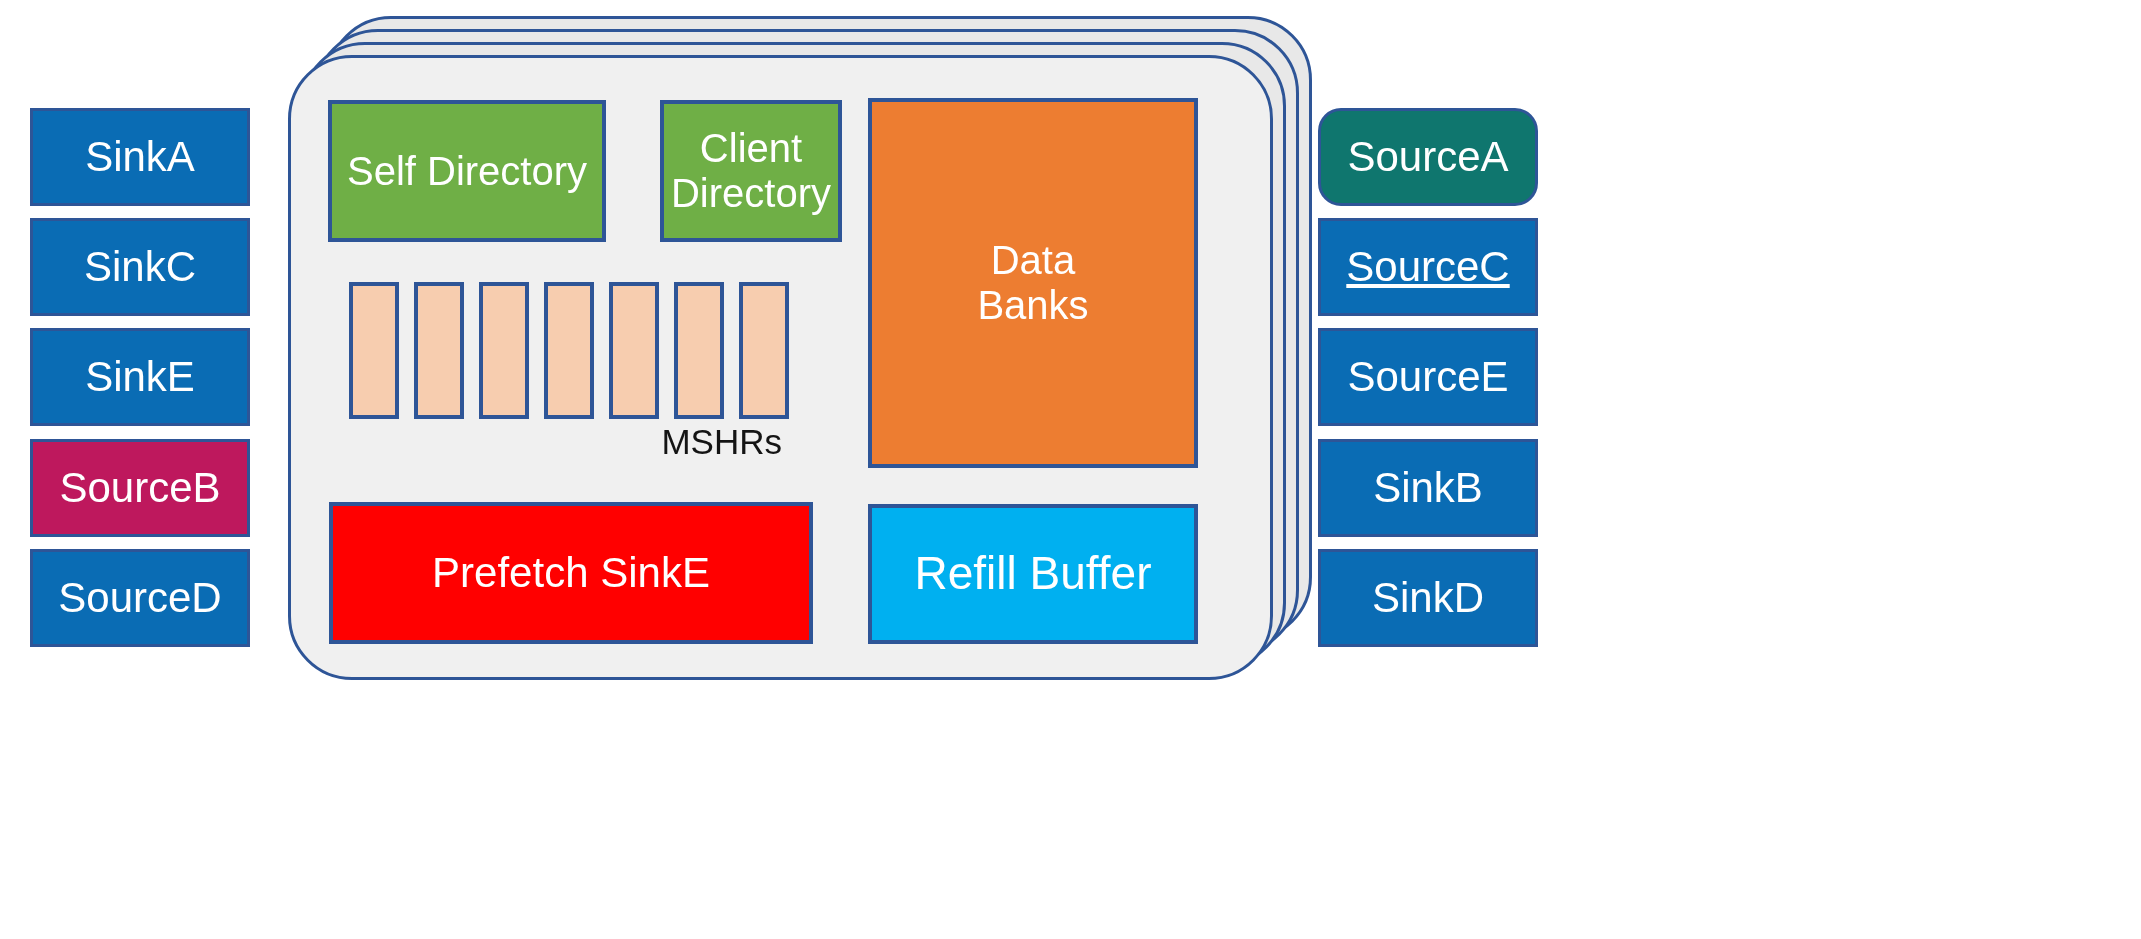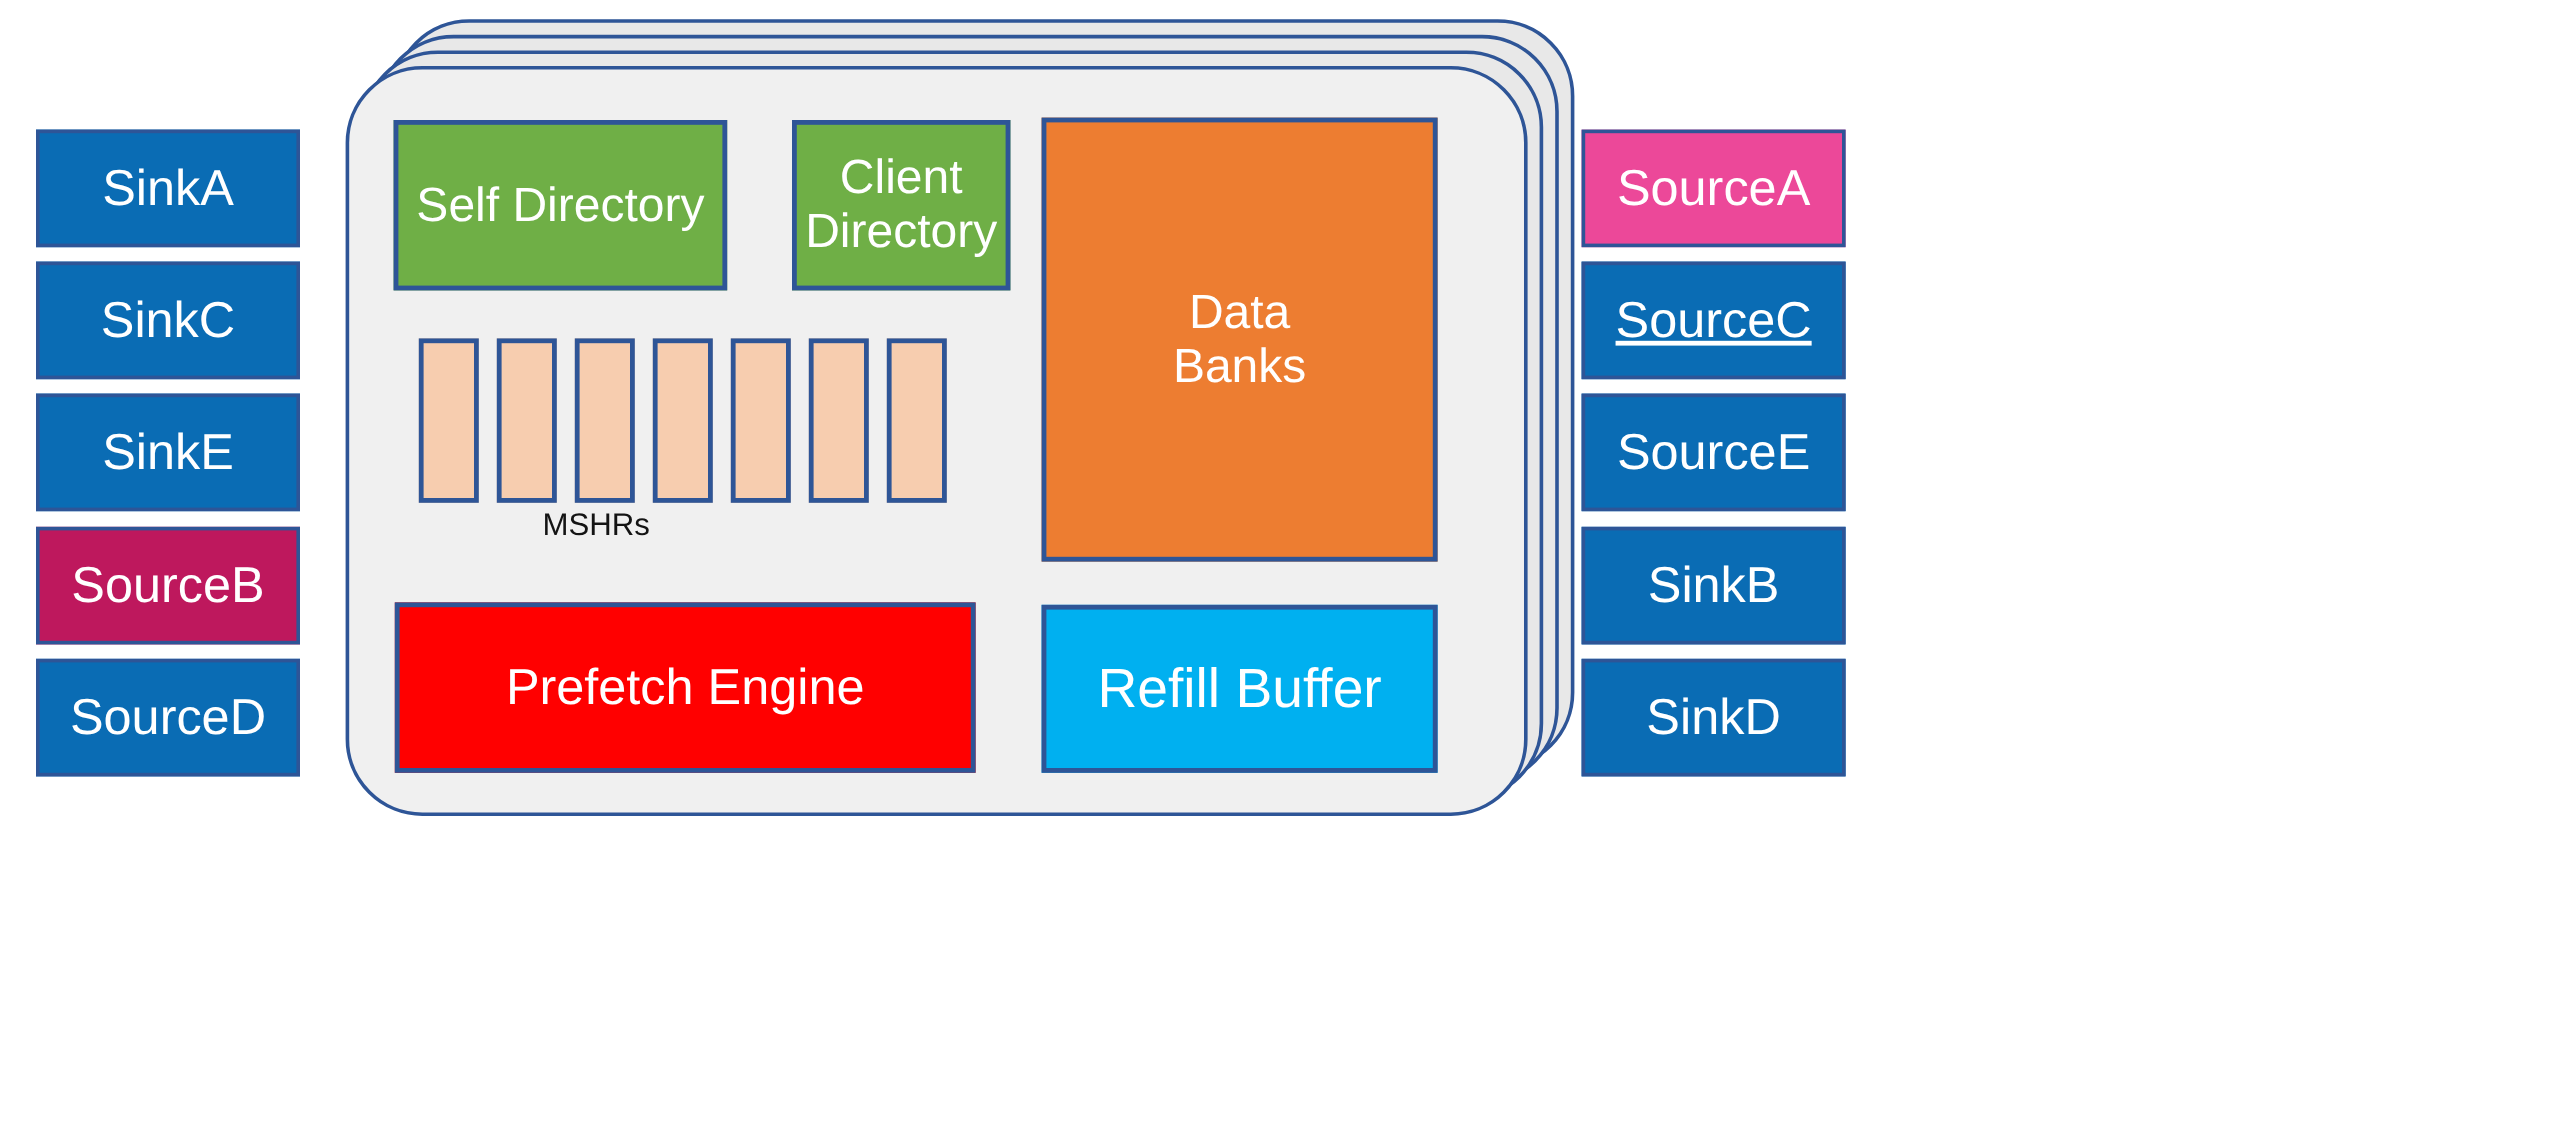--- a/index.html
+++ b/index.html
@@ -79,22 +79,22 @@
   }
   .mshr-slot {
     position: absolute;
     box-sizing: border-box;
     background: #F7CDAF;
     border: 4px solid #2E5597;
   }
   .mshr-label {
     position: absolute;
     color: #141414;
-    font-size: 26px;
-    text-align: left;
+    font-size: 35px;
+    text-align: right;
     white-space: nowrap;
   }
 </style>
 </head>
 <body>
 
 <div id="canvas" style="width: 2141px; height: 939px; background: rgb(255, 255, 255);">
 
   <div id="card-stack">
       <div class="card-layer" style="left: 327px; top: 16px; width: 985px; height: 625px; background: rgb(232, 232, 232); border-color: rgb(46, 85, 151);"></div>
@@ -105,34 +105,34 @@
 
   <div id="left-ports">
       <div class="abox port" style="left: 30px; top: 96px; width: 220px; height: 98px; background: rgb(10, 108, 180); border-color: rgb(46, 85, 151);">SinkA</div>
       <div class="abox port" style="left: 30px; top: 206px; width: 220px; height: 98px; background: rgb(10, 108, 180); border-color: rgb(46, 85, 151);">SinkC</div>
       <div class="abox port" style="left: 30px; top: 316px; width: 220px; height: 98px; background: rgb(10, 108, 180); border-color: rgb(46, 85, 151);">SinkE</div>
       <div class="abox port" style="left: 30px; top: 427px; width: 220px; height: 98px; background: #be185d; border-color: rgb(46, 85, 151);">SourceB</div>
       <div class="abox port" style="left: 30px; top: 537px; width: 220px; height: 98px; background: rgb(10, 108, 180); border-color: rgb(46, 85, 151);">SourceD</div>
     </div>
 
   <div id="right-ports">
-      <div class="abox port" style="left: 1318px; top: 96px; width: 220px; height: 98px; background: #ec4899; border-color: rgb(46, 85, 151);">SourceA</div>
+      <div class="abox port" style="left: 1318px; top: 96px; width: 220px; height: 98px; background: #0f766e; border-color: rgb(46, 85, 151); border-radius: 23px;">SourceA</div>
       <div class="abox port" style="left: 1318px; top: 206px; width: 220px; height: 98px; background: rgb(10, 108, 180); border-color: rgb(46, 85, 151); text-decoration: underline;">SourceC</div>
       <div class="abox port" style="left: 1318px; top: 316px; width: 220px; height: 98px; background: rgb(10, 108, 180); border-color: rgb(46, 85, 151);">SourceE</div>
       <div class="abox port" style="left: 1318px; top: 427px; width: 220px; height: 98px; background: rgb(10, 108, 180); border-color: rgb(46, 85, 151);">SinkB</div>
       <div class="abox port" style="left: 1318px; top: 537px; width: 220px; height: 98px; background: rgb(10, 108, 180); border-color: rgb(46, 85, 151);">SinkD</div>
     </div>
 
   <div id="inner-blocks">
       <div class="abox blk-green" style="left: 328px; top: 88px; width: 278px; height: 142px; border-color: rgb(46, 85, 151);">Self Directory</div>
       <div class="abox blk-green" style="left: 660px; top: 88px; width: 182px; height: 142px; border-color: rgb(46, 85, 151);">Client
 Directory</div>
       <div class="abox blk-orange" style="left: 868px; top: 86px; width: 330px; height: 370px; border-color: rgb(46, 85, 151);">Data
 Banks</div>
-      <div class="abox blk-red" style="left: 329px; top: 490px; width: 484px; height: 142px; border-color: rgb(46, 85, 151);">Prefetch Engine</div>
+      <div class="abox blk-red" style="left: 329px; top: 490px; width: 484px; height: 142px; border-color: rgb(46, 85, 151);">Prefetch SinkE</div>
       <div class="abox blk-cyan" style="left: 868px; top: 492px; width: 330px; height: 140px; border-color: rgb(46, 85, 151);">Refill Buffer</div>
     </div>
 
   <div id="mshr-group">
       <div class="mshr-slot" style="left: 349px; top: 282px; width: 50px; height: 137px; background: rgb(247, 205, 175); border-color: rgb(46, 85, 151);"></div>
       <div class="mshr-slot" style="left: 414px; top: 282px; width: 50px; height: 137px; background: rgb(247, 205, 175); border-color: rgb(46, 85, 151);"></div>
       <div class="mshr-slot" style="left: 479px; top: 282px; width: 50px; height: 137px; background: rgb(247, 205, 175); border-color: rgb(46, 85, 151);"></div>
       <div class="mshr-slot" style="left: 544px; top: 282px; width: 50px; height: 137px; background: rgb(247, 205, 175); border-color: rgb(46, 85, 151);"></div>
       <div class="mshr-slot" style="left: 609px; top: 282px; width: 50px; height: 137px; background: rgb(247, 205, 175); border-color: rgb(46, 85, 151);"></div>
       <div class="mshr-slot" style="left: 674px; top: 282px; width: 50px; height: 137px; background: rgb(247, 205, 175); border-color: rgb(46, 85, 151);"></div>

